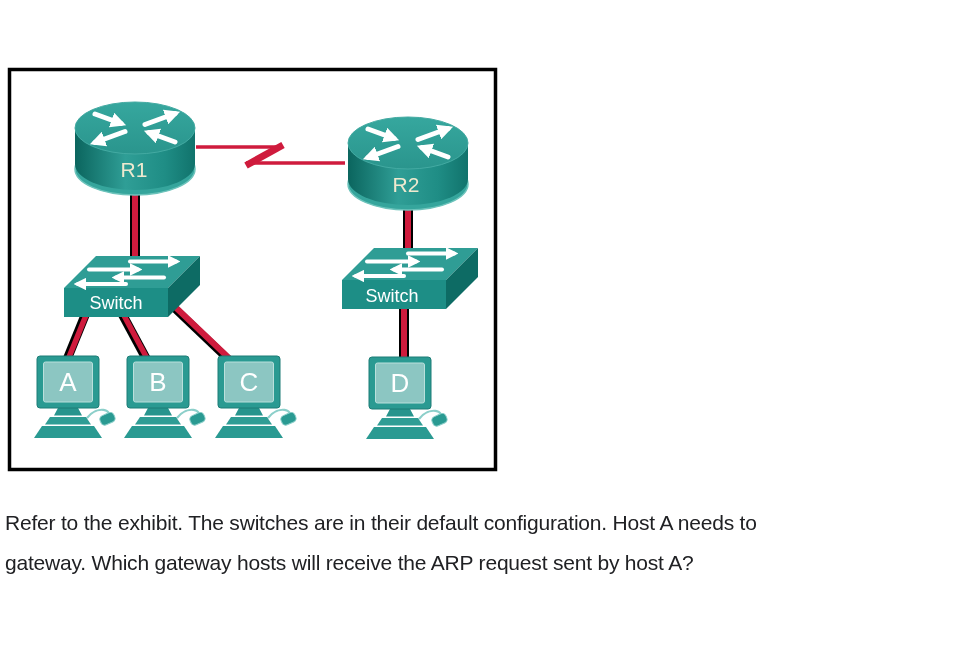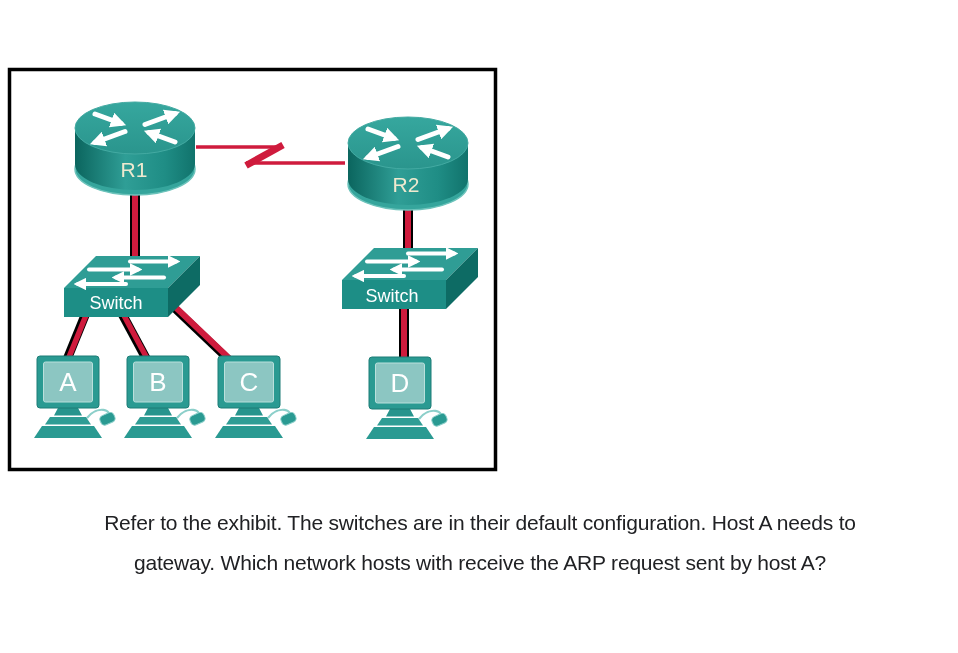--- a/index.html
+++ b/index.html
@@ -13,21 +13,21 @@
   .diagram-svg{position:absolute;left:0;top:0;}
   .question{
     position:absolute;
     left:5px;top:503px;
     width:950px;
     color:#202124;
     font-size:21px;
     line-height:40px;
     letter-spacing:-0.2px;
   }
-  .question div{white-space:nowrap;text-align:center;}
+  .question div{white-space:nowrap;}
   .node-label{
     font-family:"Liberation Sans",sans-serif;
     pointer-events:none;
   }
 </style>
 </head>
 <body>
 
 <div class="page">
 
@@ -129,16 +129,16 @@
     <text class="node-label" x="116" y="309" text-anchor="middle" font-size="18" fill="#ffffff">Switch</text>
     <text class="node-label" x="392" y="302" text-anchor="middle" font-size="18" fill="#ffffff">Switch</text>
     <text class="node-label" x="68" y="391" text-anchor="middle" font-size="26" fill="#ffffff">A</text>
     <text class="node-label" x="158" y="391" text-anchor="middle" font-size="26" fill="#ffffff">B</text>
     <text class="node-label" x="249" y="391" text-anchor="middle" font-size="26" fill="#ffffff">C</text>
     <text class="node-label" x="400" y="392" text-anchor="middle" font-size="26" fill="#ffffff">D</text>
   </svg>
 
   <div class="question">
     <div>Refer to the exhibit. The switches are in their default configuration. Host A needs to</div>
-    <div>gateway. Which network hosts with receive the ARP request sent by host A?</div>
+    <div>gateway. Which gateway hosts will receive the ARP request sent by host A?</div>
   </div>
 
 </div>
 
 </body></html>

